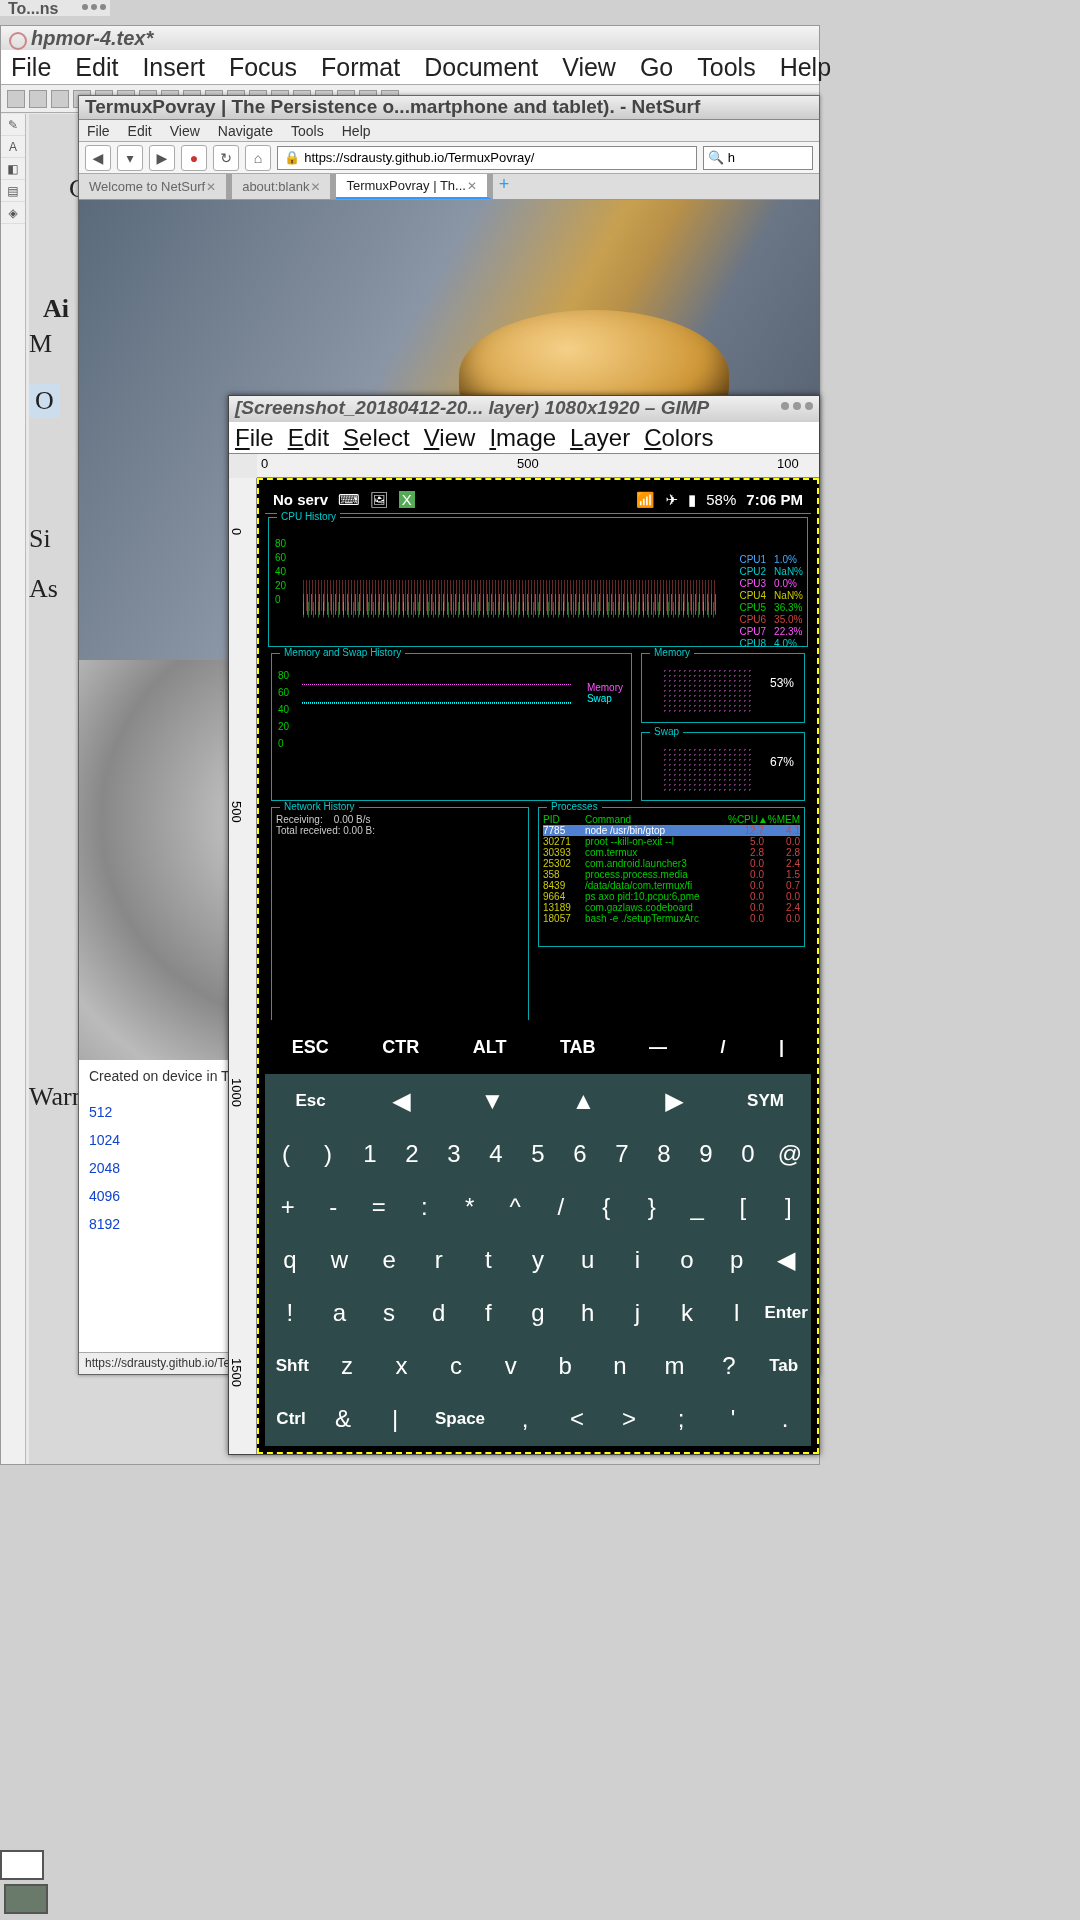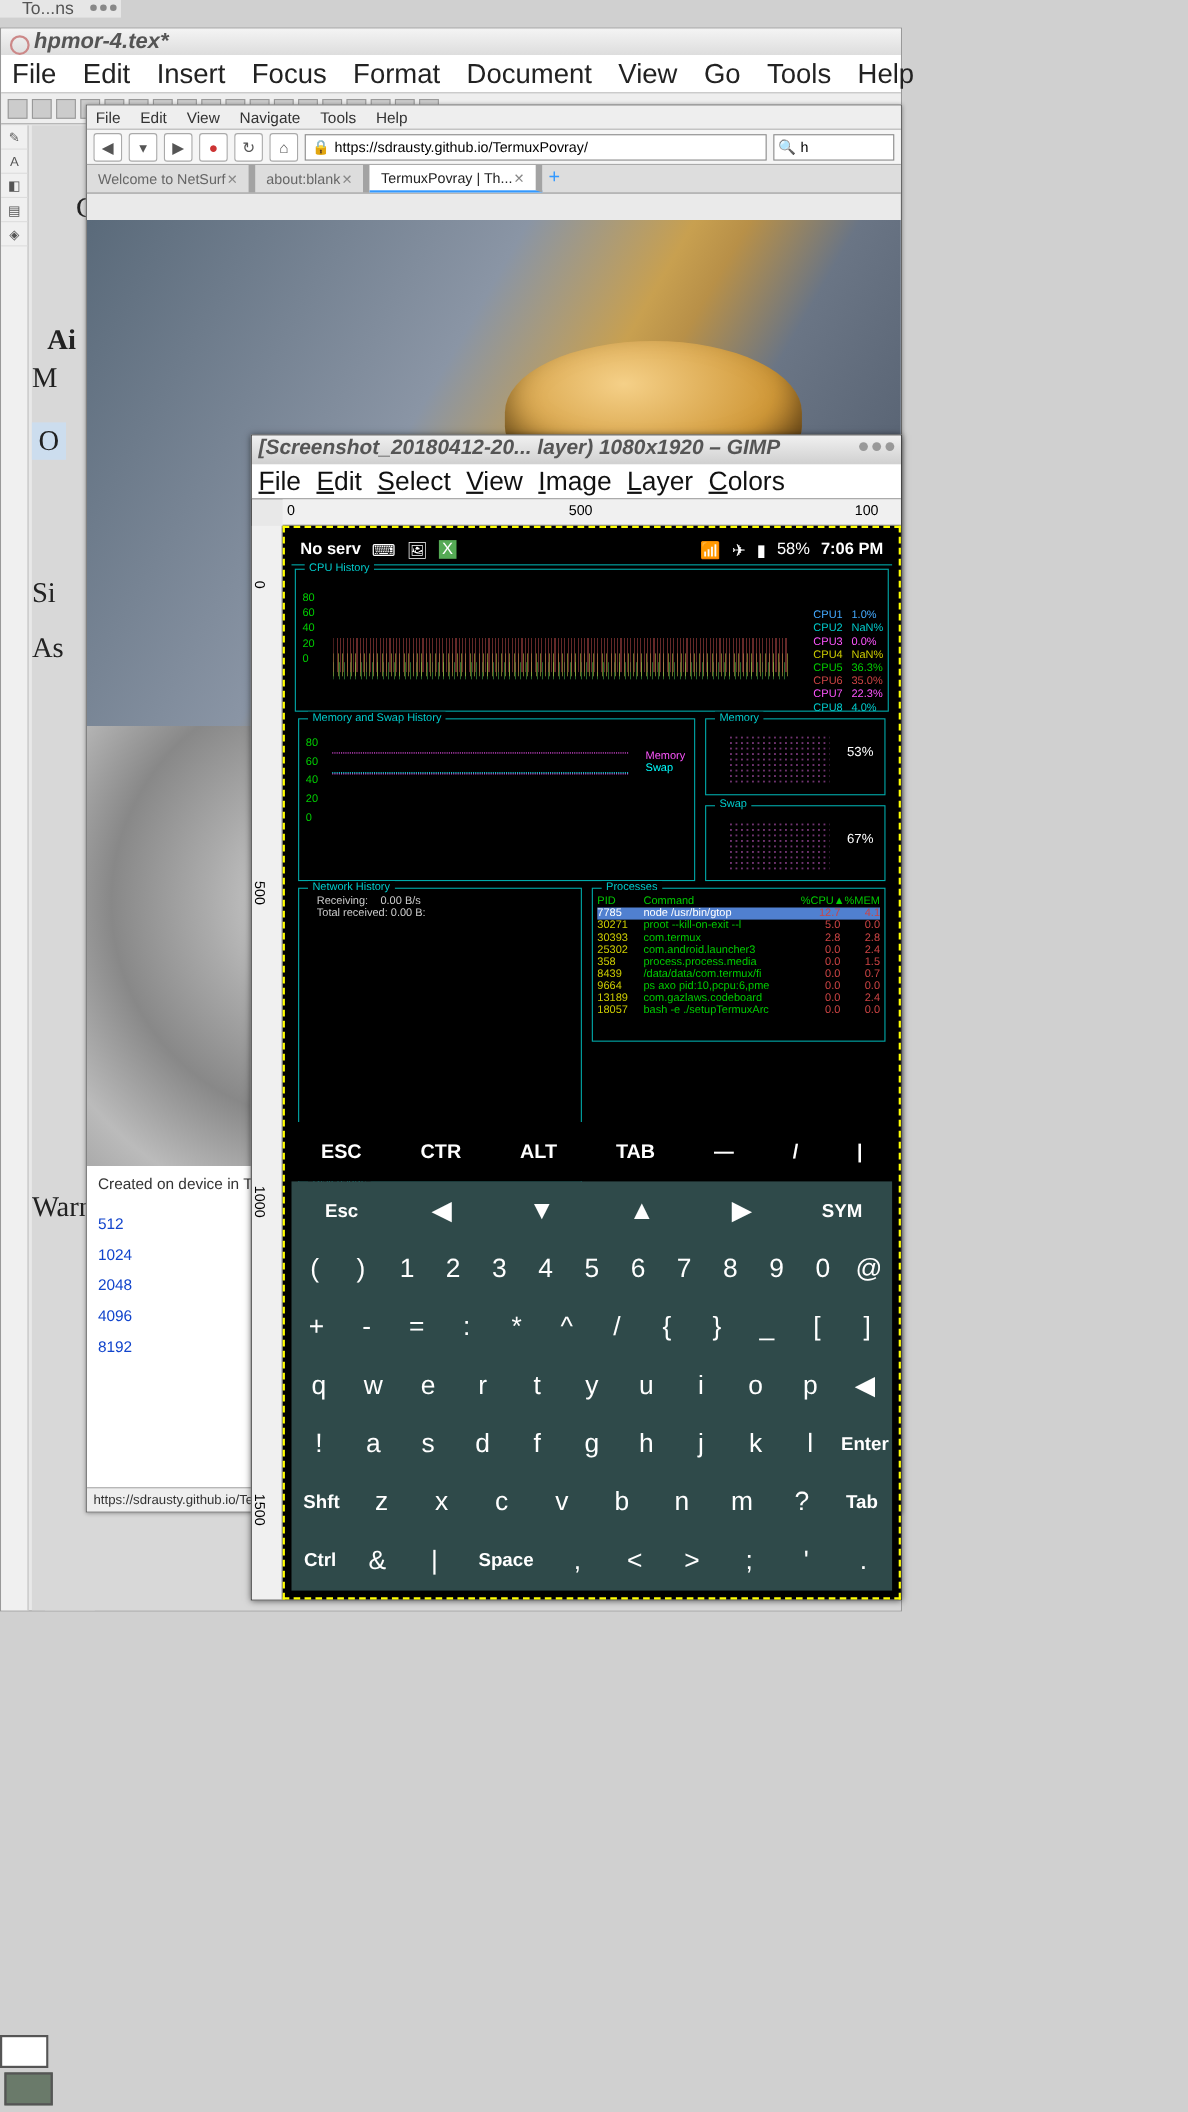--- a/index.html
+++ b/index.html
@@ -1,19 +1,19 @@
 <!DOCTYPE html>
 <html><head>
 <meta charset="utf-8">
 <style>
 *{margin:0;padding:0;box-sizing:border-box;font-family:Arial,Helvetica,sans-serif}
 html,body{width:1080px;height:1920px;background:#d0d0d0;overflow:hidden;position:relative}
 
 
-.bg-win{position:absolute;left:0;top:0;width:110px;height:16px;background:#e6e6e6;font-weight:normal;font-size:16px;color:#555;padding-left:20px;z-index:0}
+.bg-win{position:absolute;left:0;top:0;width:110px;height:16px;background:#e6e6e6;font-weight:bold;font-size:16px;color:#555;padding-left:8px;z-index:0}
 .bg-win .dots{position:absolute;right:4px;top:4px;display:flex;gap:3px}
 .bg-win .dots span{width:6px;height:6px;border-radius:50%;background:#888}
 
 
 .editor{position:absolute;left:0;top:25px;width:820px;height:1440px;background:#e8e8e8;border:1px solid #999;z-index:1}
 .editor .title{height:24px;background:linear-gradient(#f4f4f4,#ddd);font-style:italic;font-weight:bold;font-size:20px;color:#555;padding-left:30px;line-height:24px}
 .editor .title::before{content:"";position:absolute;left:8px;top:6px;width:14px;height:14px;border:2px solid #c88;border-radius:50%}
 .editor .menubar{height:35px;background:#fff;border-bottom:1px solid #aaa;display:flex;align-items:center;padding:0 10px;gap:24px;font-size:25px;color:#222}
 .editor .toolbar{height:28px;background:#eee;border-bottom:1px solid #aaa;display:flex;align-items:center;padding:0 6px;gap:4px}
 .editor .toolbar span{width:18px;height:18px;background:#ccc;border:1px solid #999;display:inline-block}
@@ -88,21 +88,21 @@
 .mem-hist .leg .m{color:#f5f}
 .mem-hist .leg .s{color:#0ff}
 .mem-hist .plot{position:absolute;left:30px;right:60px;top:30px;height:20px;border-top:1px dotted #f5f;border-bottom:1px dotted #f5f}
 .mem-hist .plot2{position:absolute;left:30px;right:60px;top:48px;height:1px;border-top:1px dotted #0ff}
 .mini{width:170px;display:flex;flex-direction:column;gap:3px}
 .mini .panel{flex:1;height:70px}
 .mini .val{position:absolute;right:10px;top:22px;color:#fff;font-size:12px}
 .mini .dots{position:absolute;left:20px;top:14px;right:50px;bottom:8px;background-image:radial-gradient(#b5b 1px,transparent 1px);background-size:5px 5px;opacity:.6}
 .row3{display:flex;gap:3px;margin:0 3px}
 .net{flex:0 0 260px;height:84px}
-.net .line{font-size:10px;color:#ccc;margin-left:12px}
+.net .line{font-size:10px;color:#ccc;margin-left:0}
 .proc{flex:1;height:140px;font-size:10px}
 .proc .hdr{color:#0c0;display:flex}
 .proc .hdr span:nth-child(1){width:42px}
 .proc .hdr span:nth-child(2){flex:1}
 .proc .hdr span:nth-child(3){width:36px;text-align:right}
 .proc .hdr span:nth-child(4){width:36px;text-align:right}
 .proc .prow{display:flex;color:#0c0}
 .proc .prow.sel{background:#5080d0;color:#fff}
 .proc .prow span:nth-child(1){width:42px;color:#cc0}
 .proc .prow.sel span{color:#fff}
@@ -201,20 +201,21 @@
     <span class="letter Ai">Ai</span>
     <span class="letter M">M</span>
     <span class="letter O">O</span>
     <span class="letter Si">Si</span>
     <span class="letter As">As</span>
     <span class="letter Warn">Warn</span>
   </div>
 </div>
 
 <div class="ns">
+  <div class="title">TermuxPovray | The Persistence o...martphone and tablet). - NetSurf</div>
   <div class="menubar" id="ns-menubar">
       <span>File</span>
       <span>Edit</span>
       <span>View</span>
       <span>Navigate</span>
       <span>Tools</span>
       <span>Help</span>
     </div>
   <div class="navbar">
     <div class="navbtn">◀</div>

